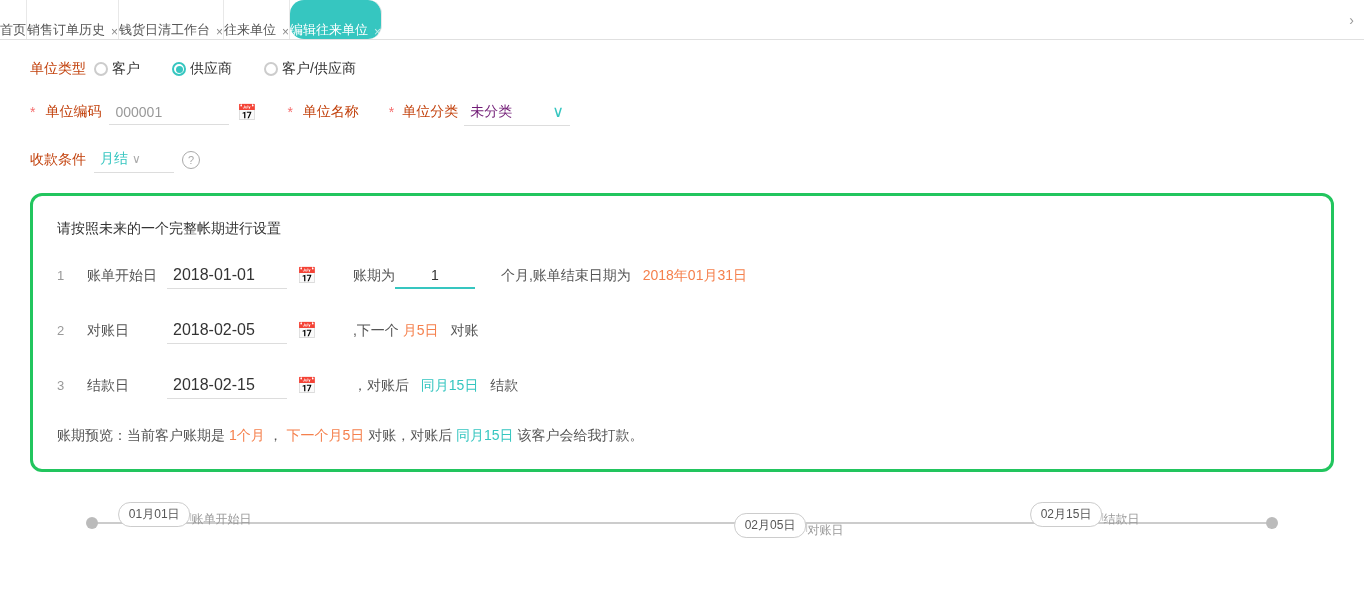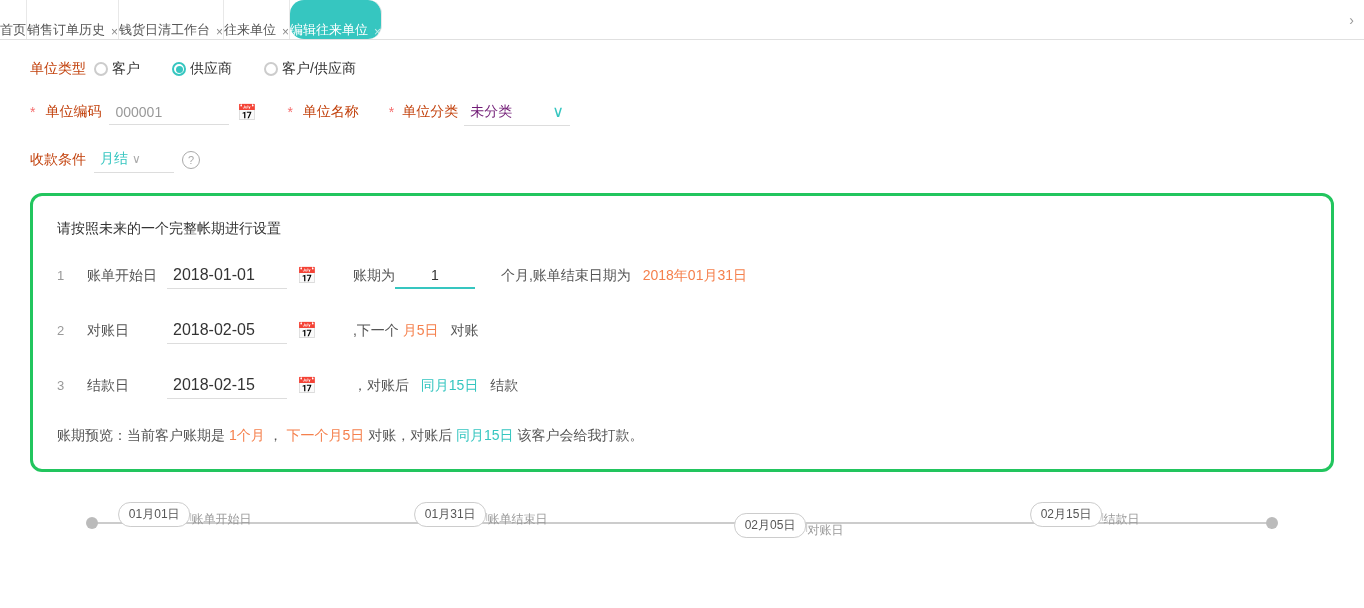--- a/index.html
+++ b/index.html
@@ -407,25 +407,20 @@
       <div style="position: absolute; left: -4px; top: 15px; width: 12px; height: 12px; border-radius: 50%; background: #bbb;"></div>
 
       <div style="position: absolute; right: -4px; top: 15px; width: 12px; height: 12px; border-radius: 50%; background: #bbb;"></div>
 
       <div class="tl-point" style="left: 8%; top: 0;">
         <div class="tl-point-bubble">01月01日</div>
         <div class="tl-point-tick"></div>
         <div class="tl-point-label">账单开始日</div>
       </div>
 
-      <div class="tl-point" style="left: 33%; top: 0;">
-        <div class="tl-point-bubble">01月31日</div>
-        <div class="tl-point-tick"></div>
-        <div class="tl-point-label">账单结束日</div>
-      </div>
 
       <div class="tl-point" style="left: 59%; top: 11px;">
         <div class="tl-point-bubble">02月05日</div>
         <div class="tl-point-tick"></div>
         <div class="tl-point-label">对账日</div>
       </div>
 
       <div class="tl-point" style="left: 84%; top: 0;">
         <div class="tl-point-bubble">02月15日</div>
         <div class="tl-point-tick"></div>

